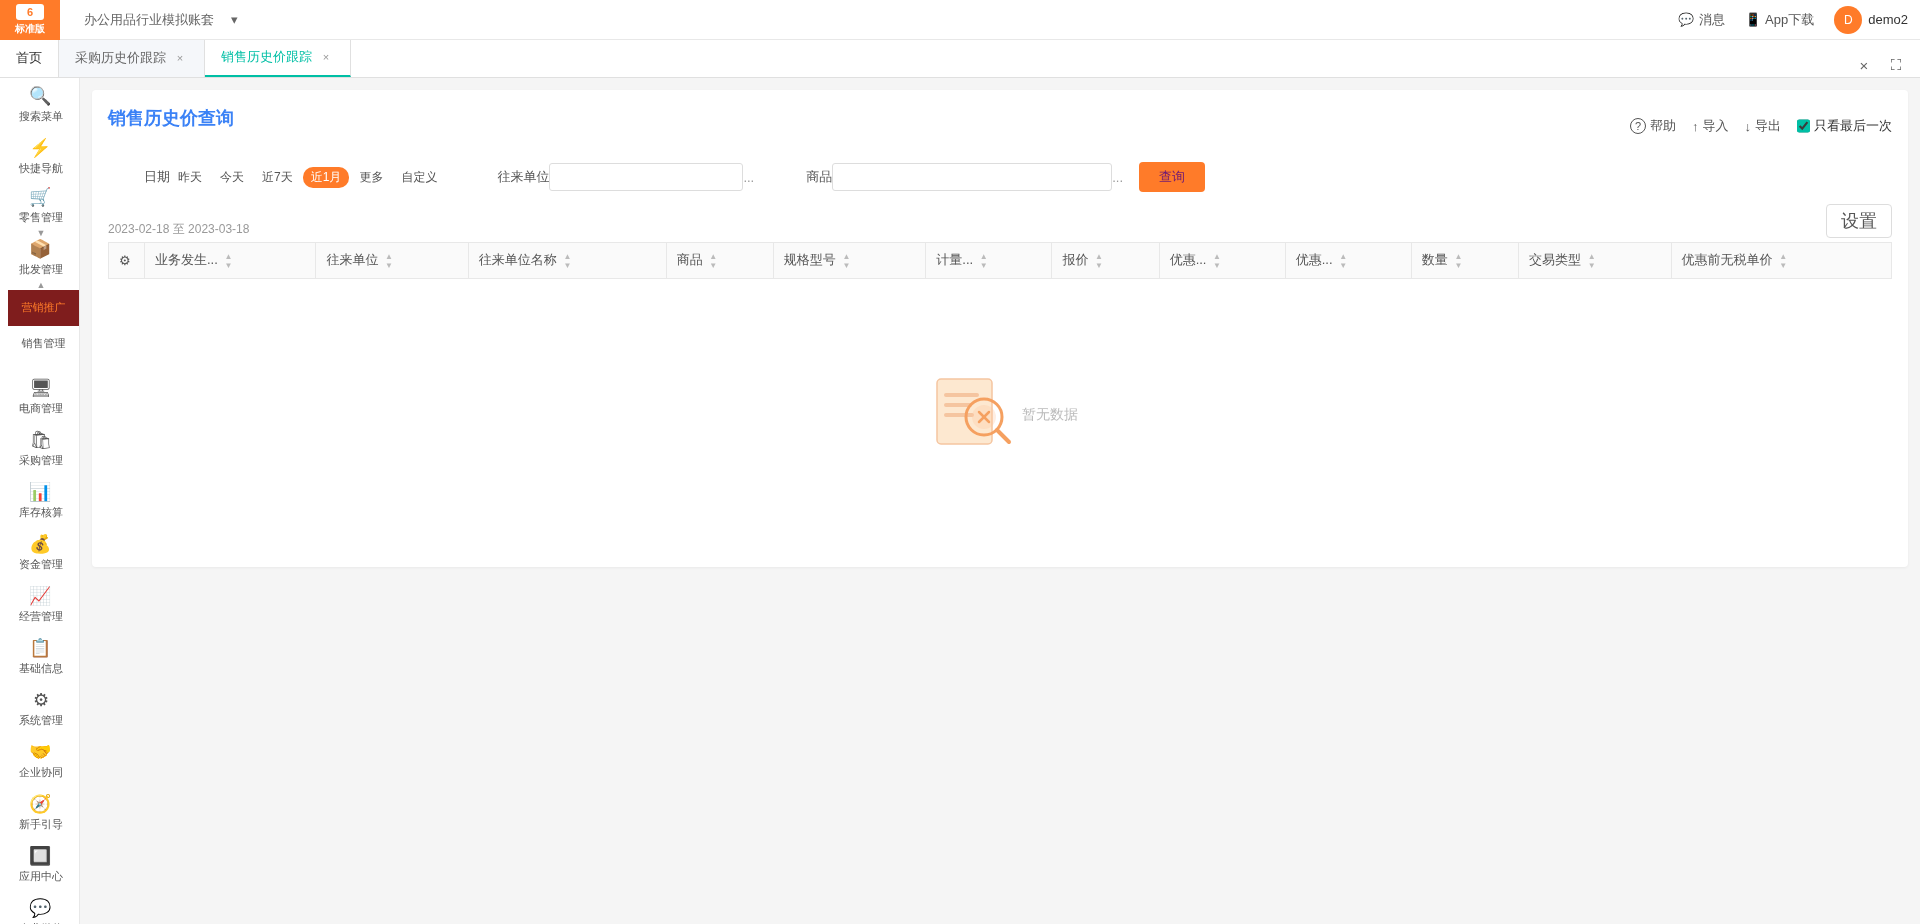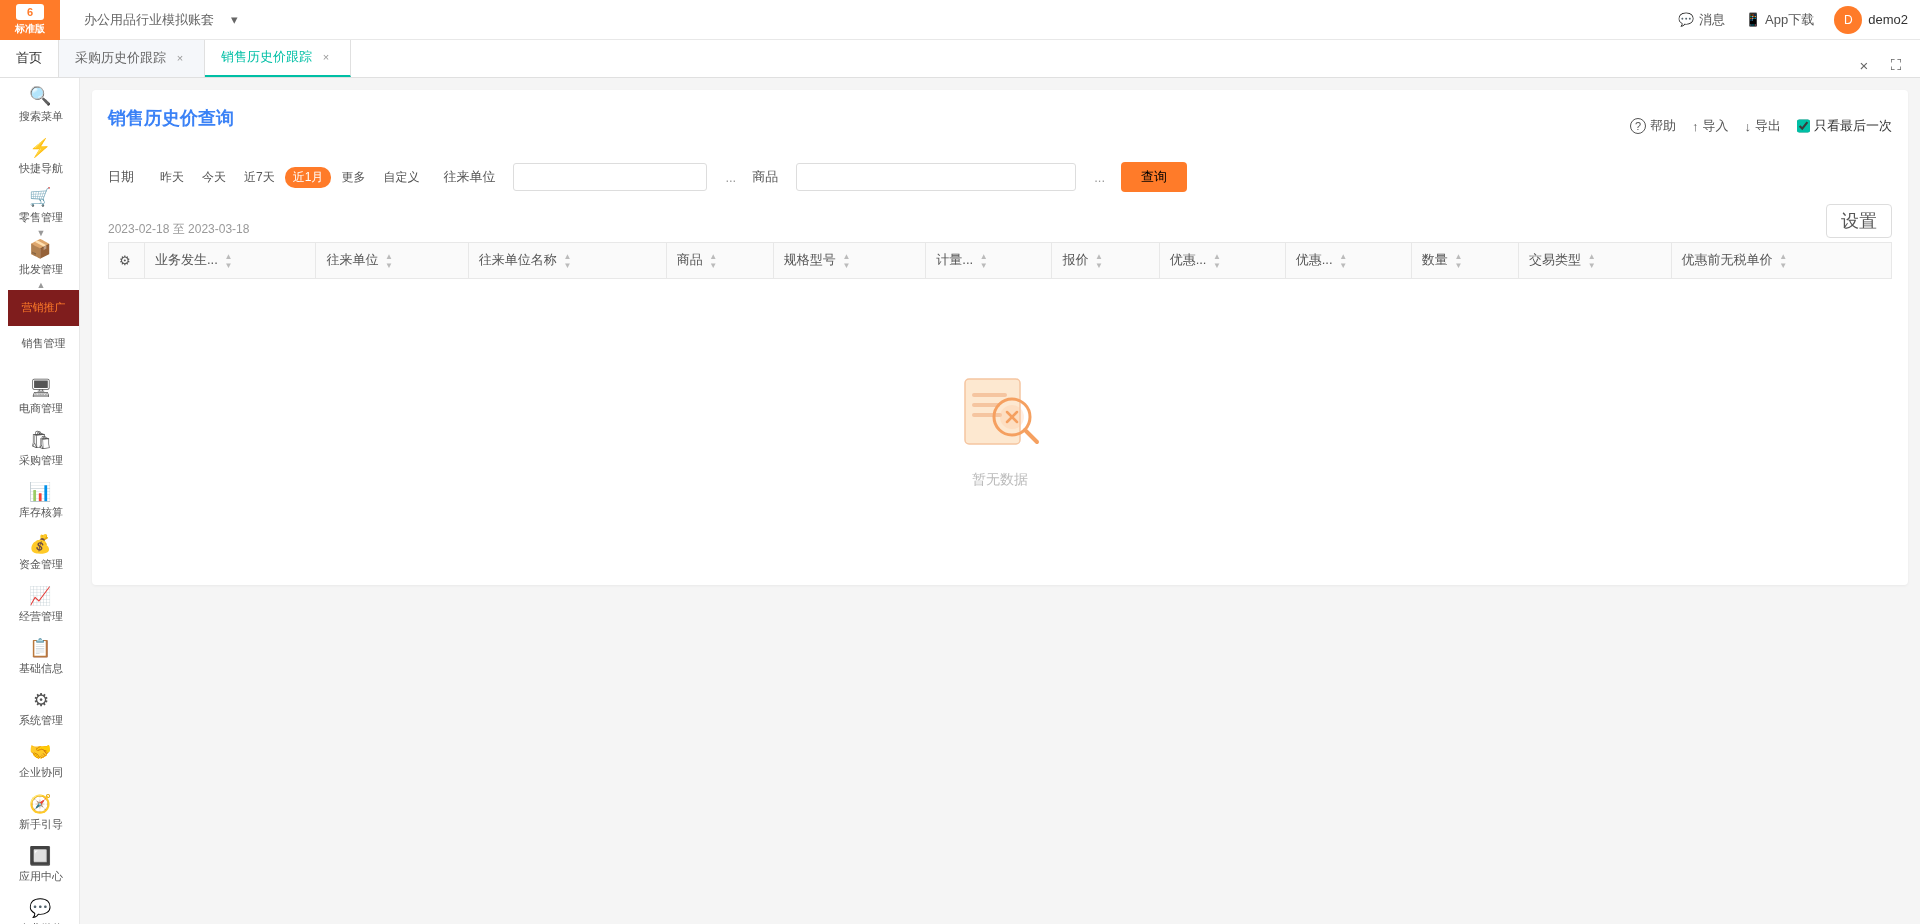--- a/index.html
+++ b/index.html
@@ -228,21 +228,22 @@
     .filter-row {
       display: flex;
       align-items: center;
       gap: 16px;
       flex-wrap: wrap;
       margin-bottom: 12px;
     }
     .filter-group {
       display: flex;
       align-items: center;
-      gap: 18px;
+      gap: 0;
+      margin-left: 36px;
     }
     .filter-label {
       color: #555;
       font-size: 13px;
       white-space: nowrap;
     }
     .date-btns {
       display: flex;
       align-items: center;
       gap: 2px;
@@ -272,21 +273,21 @@
       outline: none;
     }
     .filter-dots {
       color: #999;
       font-size: 13px;
       cursor: pointer;
     }
 
     .btn-query {
       background: #ff7b29;
-      color: #000000;
+      color: #701a75;
       border: none;
       border-radius: 4px;
       padding: 6px 20px;
       font-size: 13px;
       cursor: pointer;
       white-space: nowrap;
     }
     .btn-settings {
       background: #fff;
       color: #555;
@@ -331,21 +332,21 @@
     }
 
     .table-settings-col {
       width: 36px;
       text-align: center;
     }
 
     
     .empty-state {
       display: flex;
-      flex-direction: column;
+      flex-direction: row;
       align-items: center;
       justify-content: center;
       padding: 80px 0;
     }
     .empty-icon {
       width: 100px;
       height: 100px;
       margin-bottom: 12px;
       position: relative;
     }

